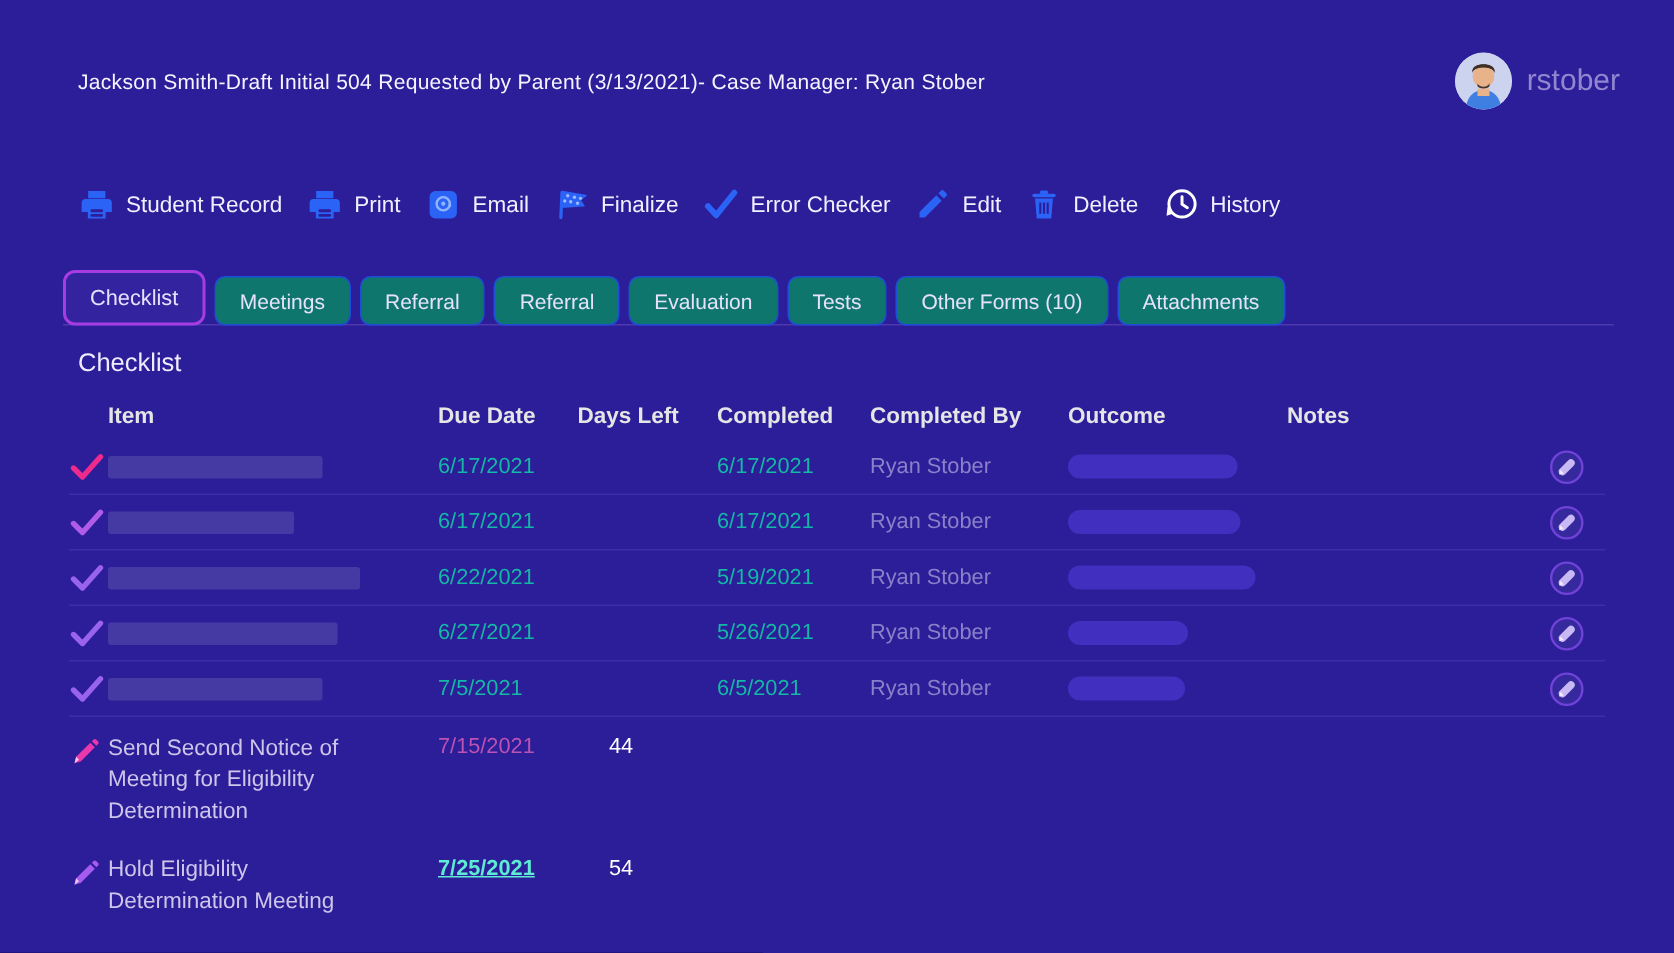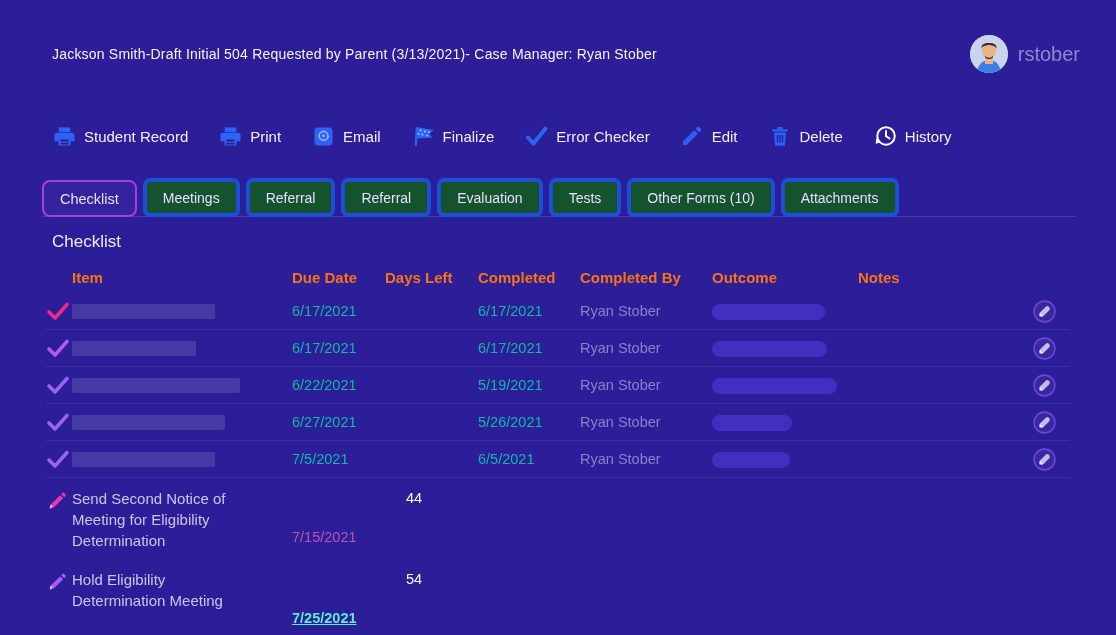--- a/index.html
+++ b/index.html
@@ -9,48 +9,48 @@
     font-family:"Liberation Sans",sans-serif;color:#f4f2ff;
   }
   
   .header{position:absolute;left:52px;right:36px;top:28px;height:52px;
     display:flex;align-items:center;justify-content:space-between;}
   .page-title{font-size:14px;font-weight:500;letter-spacing:.2px;margin:0;color:#f6f4ff;}
   .user-chip{display:flex;align-items:center;gap:10px;cursor:pointer;}
   .avatar{width:38px;height:38px;border-radius:50%;overflow:hidden;background:#ccd3ef;flex:none;}
   .username{font-size:20px;color:#9186cf;}
   
-  .toolbar{position:absolute;left:52px;top:119px;height:34px;display:flex;align-items:center;gap:30px;}
+  .toolbar{position:absolute;left:52px;top:119px;height:34px;display:flex;align-items:center;gap:16px;}
   .tool{display:flex;align-items:center;gap:7px;cursor:pointer;}
   .tool .ticon{width:25px;height:25px;display:flex;align-items:center;justify-content:center;}
   .tool .tlabel{font-size:15px;color:#f2f0ff;}
   
   .tabbar{position:absolute;left:42px;top:183px;right:40px;height:34px;}
   .tabbar .rule{position:absolute;left:0;right:0;bottom:0;height:1px;background:#4b39ad;}
   .tabs{position:absolute;left:0;bottom:0;display:flex;gap:6px;align-items:flex-end;}
   .tab{height:31px;display:flex;align-items:center;padding:0 16px;font-size:14px;color:#e6e1ff;
-    background:#14532d;border:4px solid #1d4ed8;border-radius:7px;cursor:pointer;white-space:nowrap;}
+    background:#0f766e;border:1px solid #1d4ed8;border-radius:7px;cursor:pointer;white-space:nowrap;}
   .tab.active{height:33px;background:#34239e;border:2px solid #a63ce2;border-radius:8px;font-size:14.5px;}
   
   .section-title{position:absolute;left:52px;top:232px;font-size:17px;font-weight:400;color:#efecff;margin:0;}
   .table{position:absolute;left:46px;top:261px;right:46px;}
   .grid{display:grid;grid-template-columns:26px 220px 93px 93px 102px 132px 146px 162px 1fr;align-items:center;}
   .thead{height:32px;}
-  .thead .th{font-size:15px;font-weight:700;color:#f97316;}
+  .thead .th{font-size:15px;font-weight:700;color:#e5e5e5;}
   .row{min-height:36px;border-bottom:1px solid rgba(170,158,255,0.14);}
   .row.pending{border-bottom:none;align-items:start;padding:10px 0 8px 0;}
   .row .cell{font-size:14.5px;}
   .check-cell{display:flex;align-items:center;}
   .row.pending .check-cell{padding-top:2px;}
   .redacted-item{height:15px;border-radius:2px;background:#453aa4;}
   .redacted-outcome{height:16px;border-radius:8px;background:#4130c0;}
   .muted{color:#8b80c9;}
   .item-text{max-width:185px;display:inline-block;line-height:21px;font-size:15px;color:#cdc5ea;}
   .days{padding-left:21px;font-size:15px;color:#ffffff;}
-  .due-pending{font-size:15px;margin-top:39px;}
+  .due-pending{font-size:15px;}
   .edit-cell{padding-left:13px;}
   .edit-btn{width:23px;height:23px;background:none;border:none;padding:0;cursor:pointer;display:block;}
   .date{color:#14b8a6;}
 </style>
 </head>
 <body>
 
 <div class="app">
 
   <div class="header">

